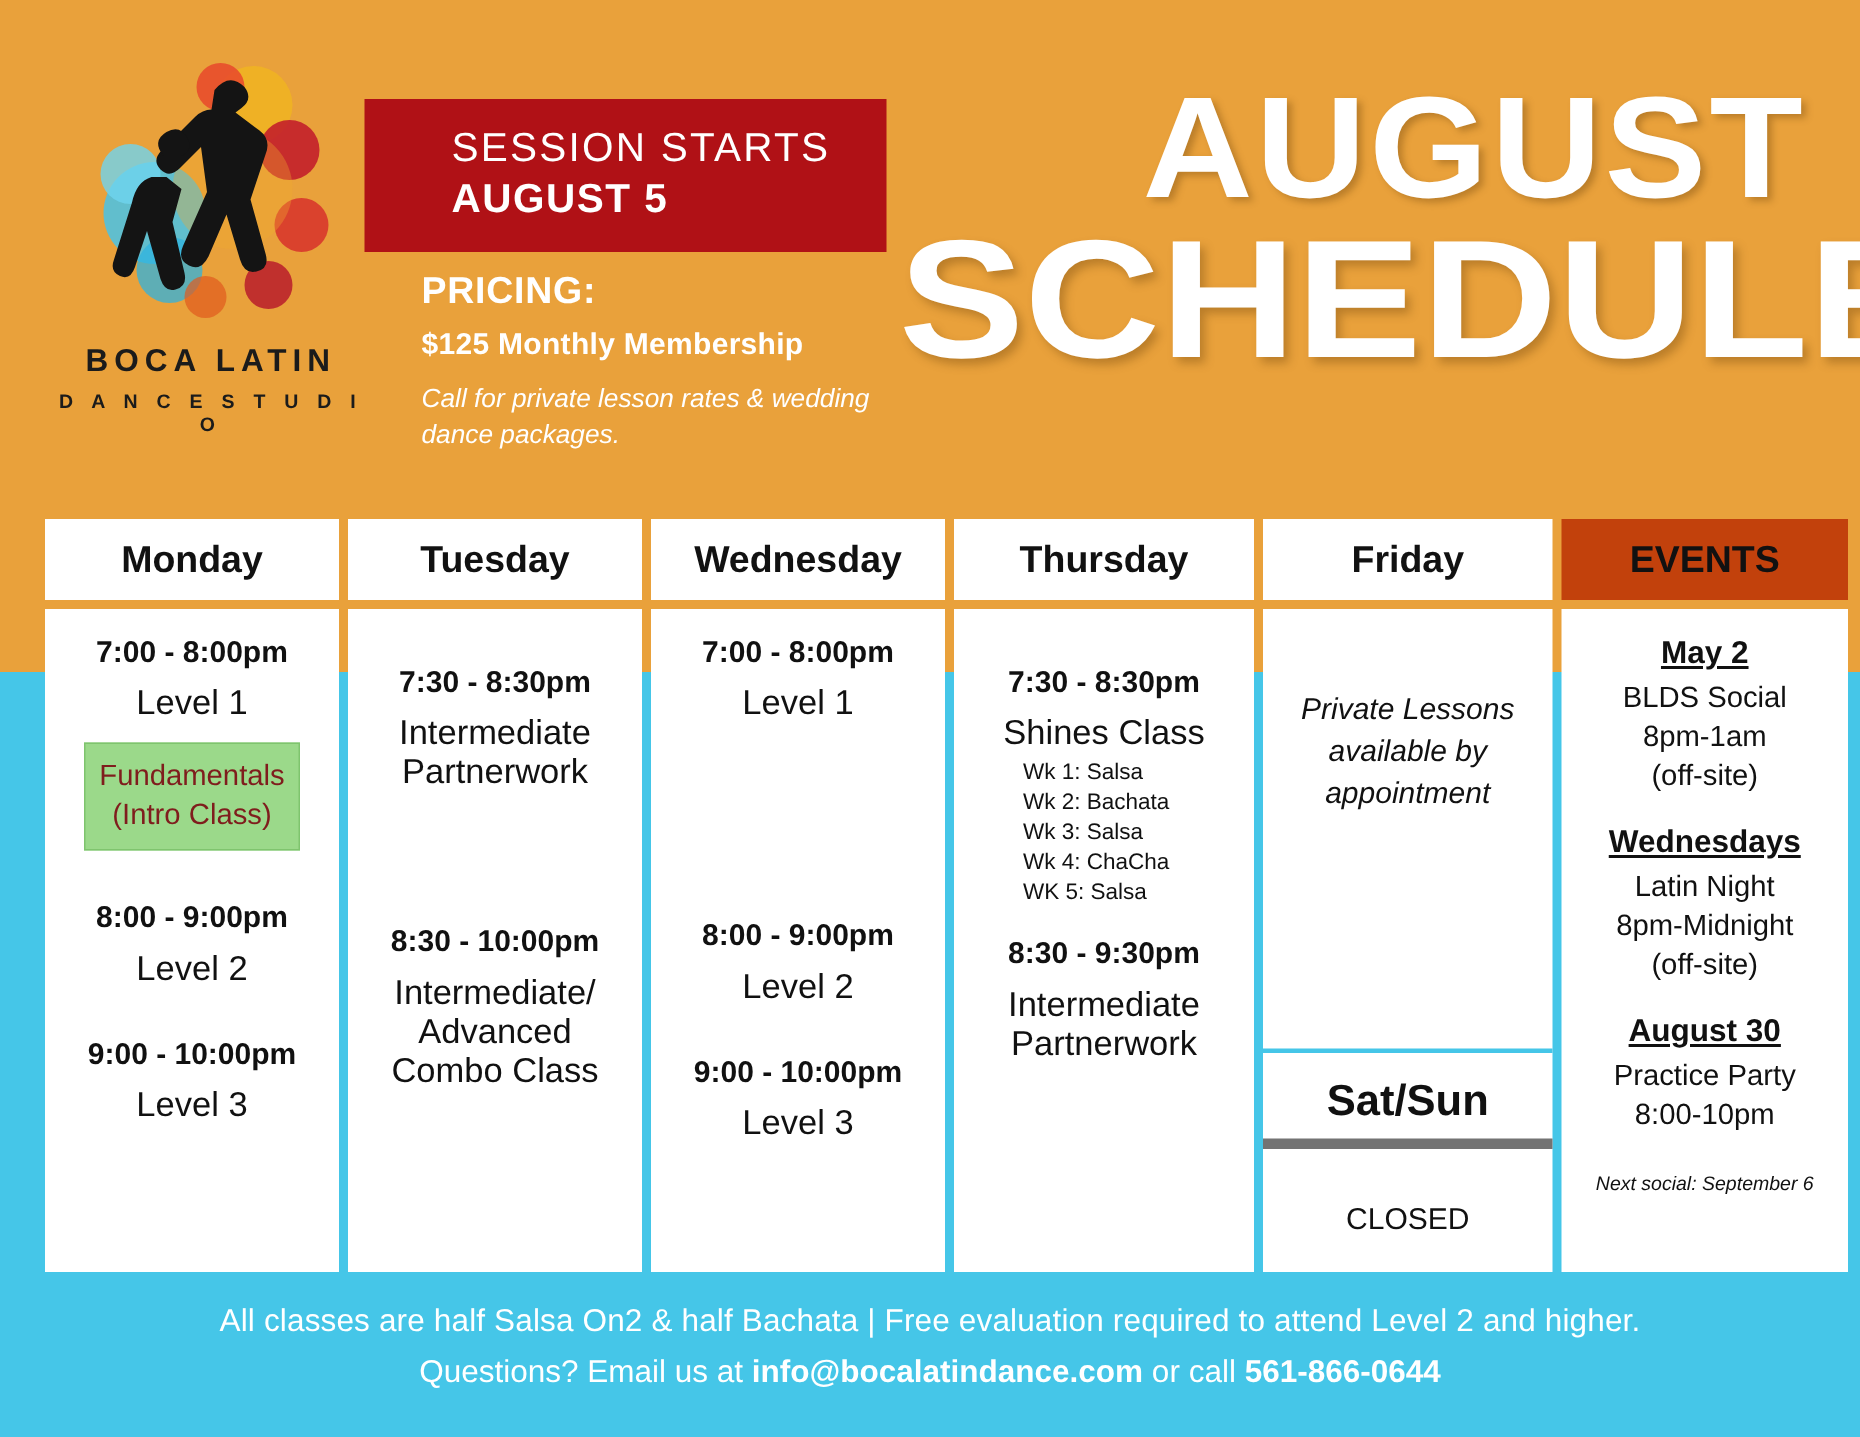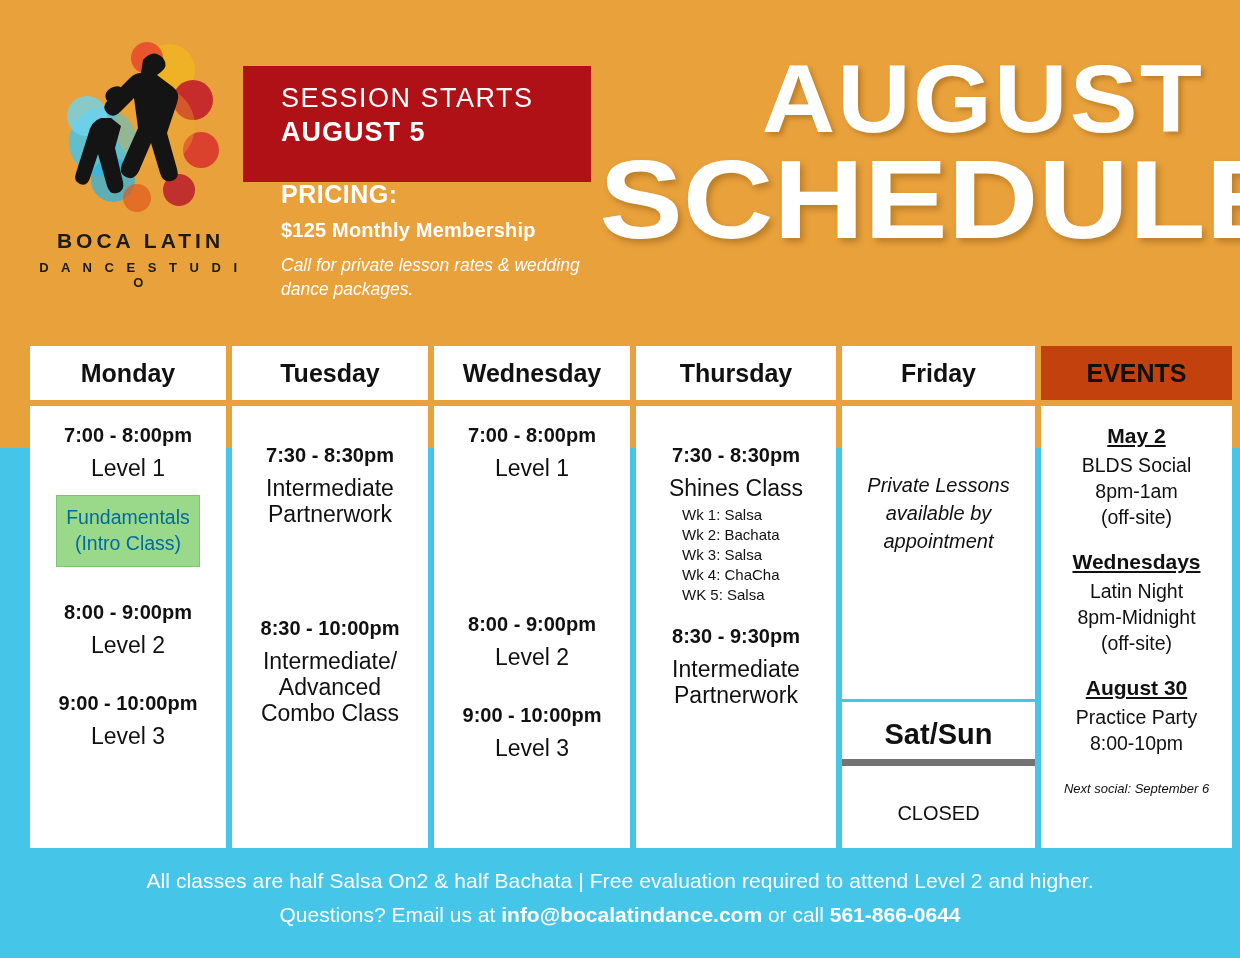--- a/index.html
+++ b/index.html
@@ -47,23 +47,23 @@
   .logo-sub {
     font-size: 13px;
     font-weight: bold;
     letter-spacing: 4.5px;
     color: #1b1b1b;
     margin-top: 7px;
   }
   .session-box {
     position: absolute;
     left: 243px; top: 66px;
-    width: 348px; height: 116px;
+    width: 348px; height: 102px;
     background: #b01116;
-    padding: 15px 0 0 38px;
+    padding: 15px 0 0 58px;
     color: #fff;
   }
   .session-line1 {
     font-size: 27px;
     letter-spacing: 1.5px;
     line-height: 34px;
   }
   .session-line2 {
     font-size: 27px;
     font-weight: bold;
@@ -174,21 +174,21 @@
   .gap-lg { height: 56px; }
   .gap-md { height: 34px; }
   .gap-sm { height: 20px; }
   .highlight {
     background: #9bd98a;
     border: 1px solid #7fc46e;
     font-size: 19.5px;
     line-height: 26px;
     padding: 8px 4px 10px;
     margin: 14px 16px 0;
-    color: #0369a1;
+    color: #7f1d1d;
   }
   .wk-list {
     font-size: 15px;
     line-height: 20px;
     color: #111;
     text-align: left;
     padding-left: 36px;
     margin-top: 4px;
   }
   .fri-note {
@@ -202,21 +202,21 @@
     background: #fff;
     width: 193px;
     min-height: 442px;
     padding: 0;
     display: flex;
     flex-direction: column;
     text-align: center;
   }
   .fri-top {
     flex: 0 0 296px;
-    padding: 17px 10px;
+    padding: 5px 10px;
     border-bottom: 3px solid #45c6e8;
   }
   .fri-satsun-head {
     flex: 0 0 56px;
     display: flex;
     align-items: center;
     justify-content: center;
     font-size: 29px;
     font-weight: bold;
     color: #111;

